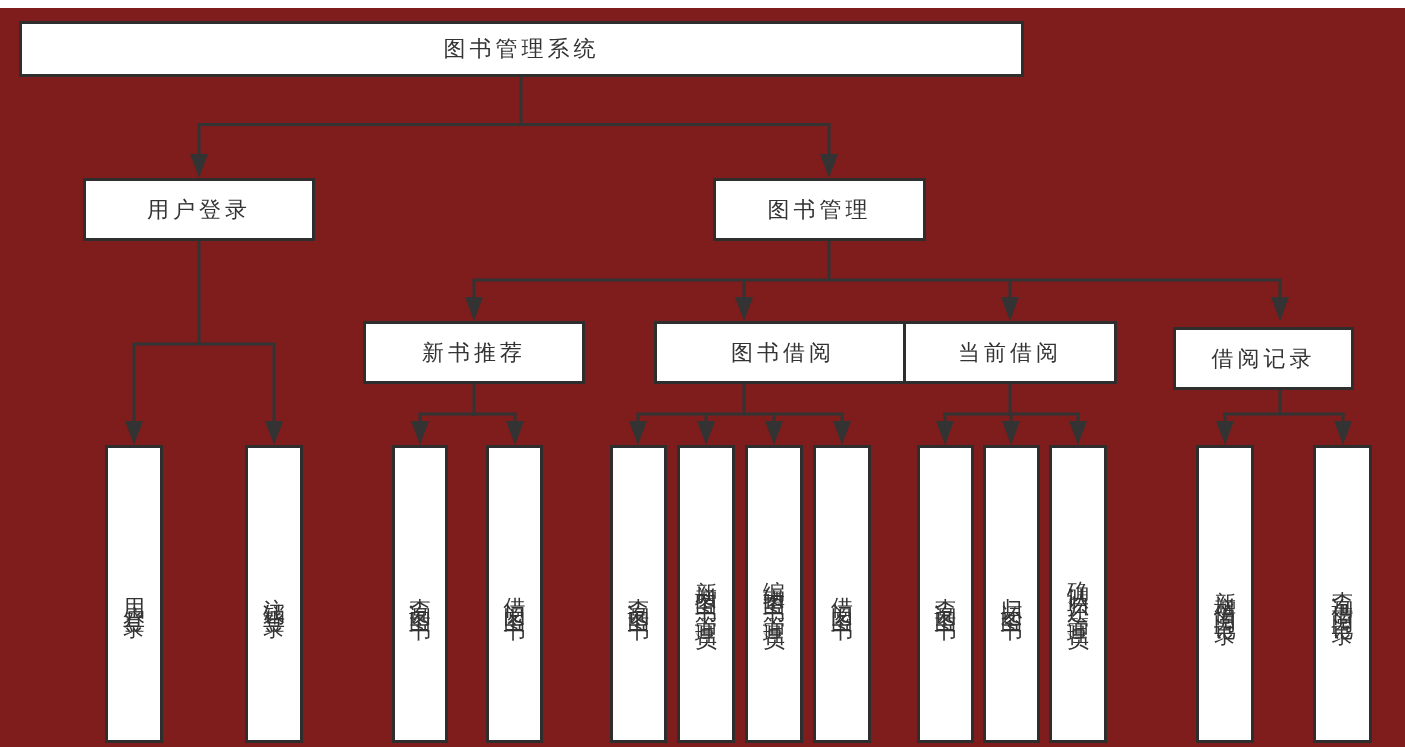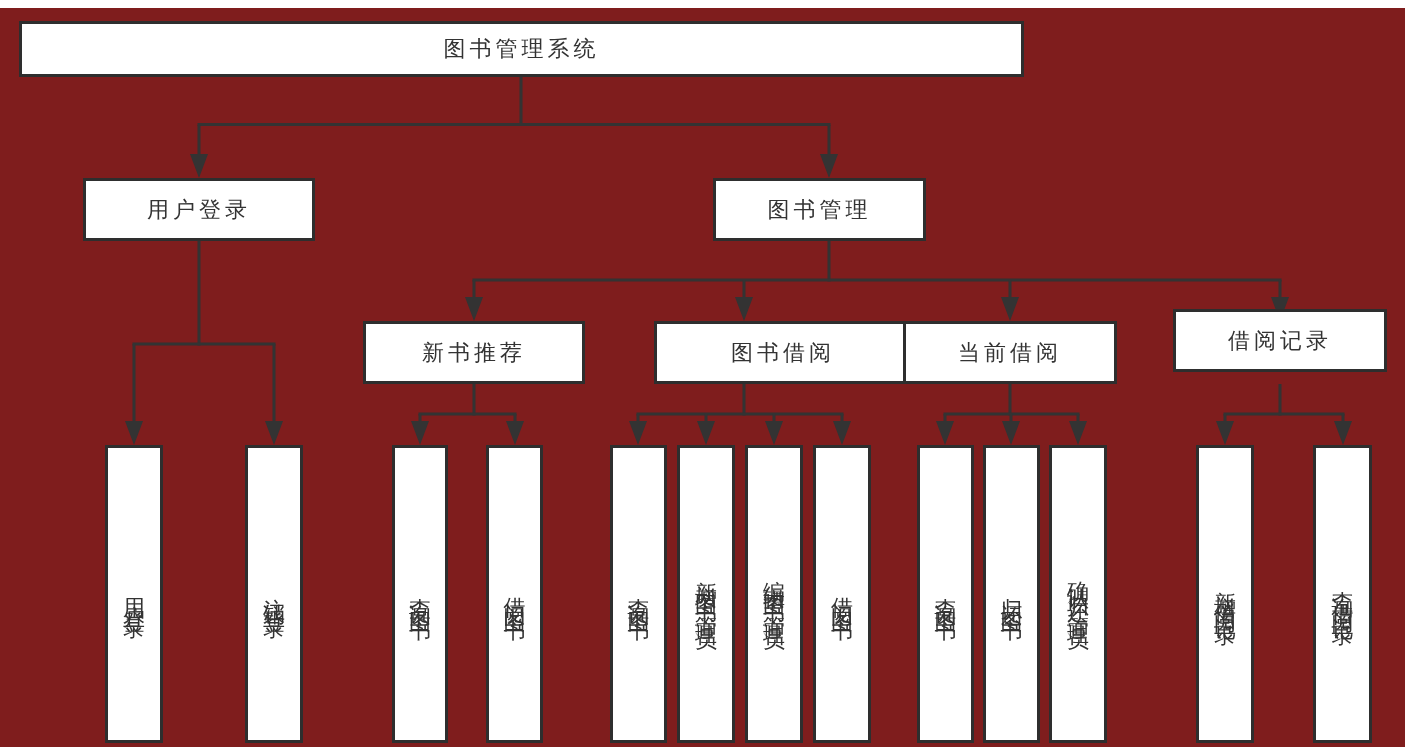--- a/index.html
+++ b/index.html
@@ -97,21 +97,21 @@
 
   <div class="node h" style="left:363px;top:313px;width:222px;height:63px">
     <span>新书推荐</span>
   </div>
   <div class="node h" style="left:654px;top:313px;width:258px;height:63px">
     <span>图书借阅</span>
   </div>
   <div class="node h" style="left:903px;top:313px;width:214px;height:63px">
     <span>当前借阅</span>
   </div>
-  <div class="node h" style="left:1173px;top:301px;width:214px;height:63px">
+  <div class="node h" style="left:1173px;top:319px;width:181px;height:63px">
     <span>借阅记录</span>
   </div>
 
   <div class="node v" style="left:105px;top:437px;width:58px;height:298px">
     <span>用户登录</span>
   </div>
   <div class="node v" style="left:245px;top:437px;width:58px;height:298px">
     <span>注销登录</span>
   </div>
   <div class="node v" style="left:392px;top:437px;width:56px;height:298px">

